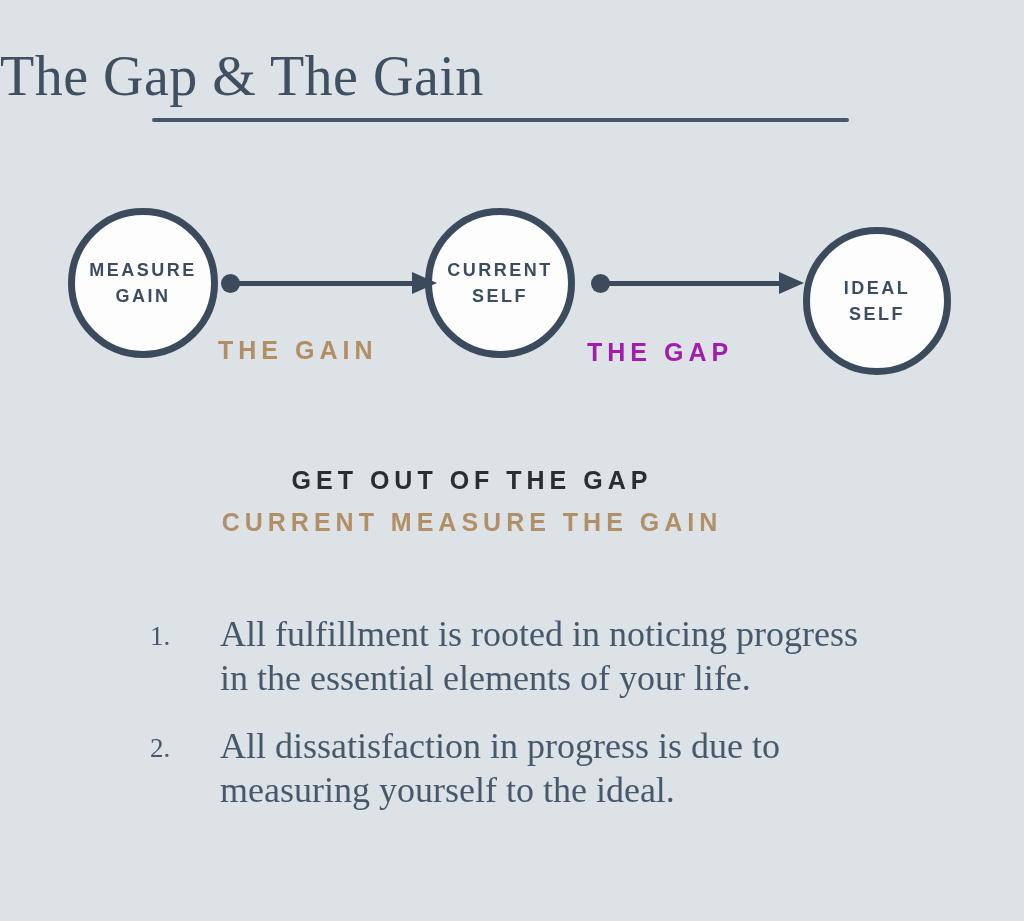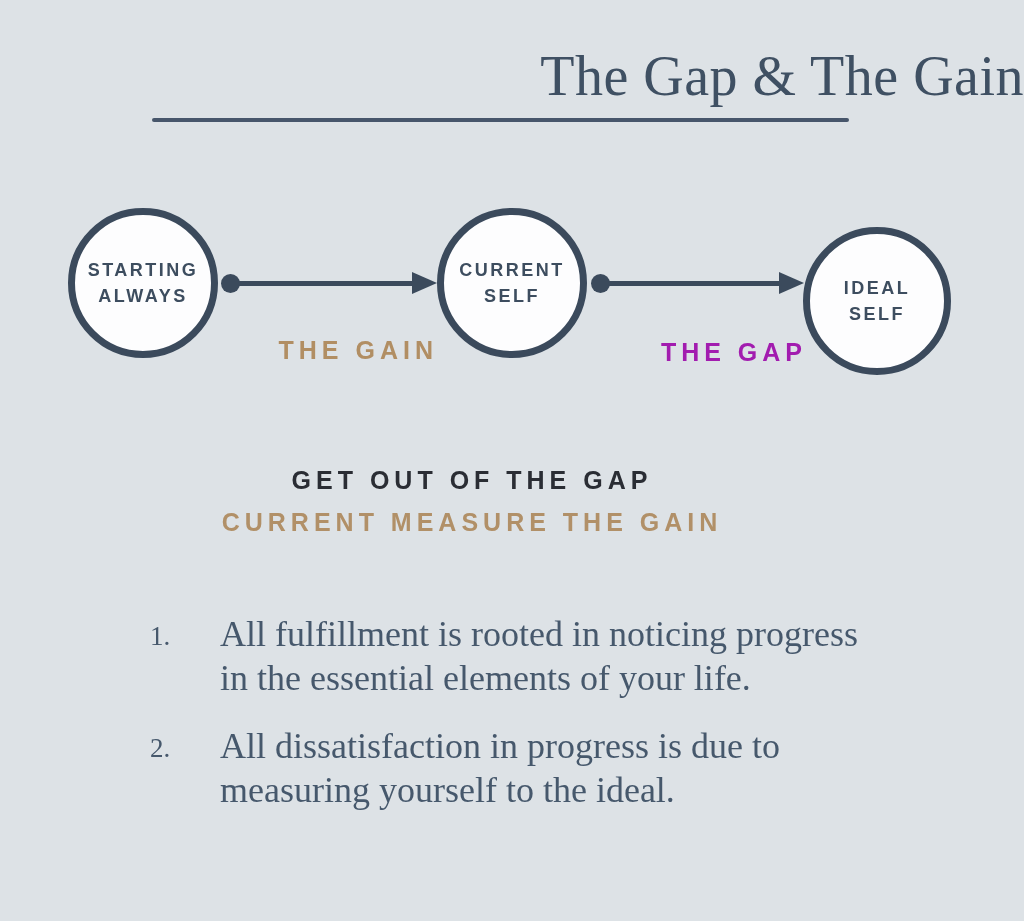--- a/index.html
+++ b/index.html
@@ -14,21 +14,21 @@
     position: absolute;
     inset: 0;
     background: #dde2e6;
   }
   
   .title {
     position: absolute;
     top: 44px;
     left: 0;
     width: 1024px;
-    text-align: right;
+    text-align: left;
     font-family: "Liberation Serif", "DejaVu Serif", serif;
     font-size: 56px;
     font-weight: 500;
     color: #3f5063;
     letter-spacing: 0.5px;
   }
   .title-rule {
     position: absolute;
     top: 118px;
     left: 152px;
@@ -51,21 +51,21 @@
     align-items: center;
     justify-content: center;
     text-align: center;
     color: #3d4d5f;
     font-weight: bold;
     font-size: 18px;
     letter-spacing: 2.5px;
     line-height: 26px;
   }
   .node-1 { left: 68px; }
-  .node-2 { left: 437px; }
+  .node-2 { left: 425px; }
   .node-3 { left: 803px; width: 148px; height: 148px; top: 227px; }
   
   .arrow-dot {
     position: absolute;
     width: 19px;
     height: 19px;
     border-radius: 50%;
     background: #3b4a5c;
     top: 274px;
   }
@@ -88,21 +88,21 @@
   .line-1 { left: 229px; width: 188px; }
   .head-1 { left: 412px; }
   .dot-2 { left: 591px; }
   .line-2 { left: 599px; width: 184px; }
   .head-2 { left: 779px; }
   
   .connector-label {
     position: absolute;
     top: 336px;
     width: 220px;
-    text-align: right;
+    text-align: left;
     font-weight: bold;
     font-size: 25px;
     letter-spacing: 5px;
   }
   .label-gain { left: 218px; color: #b18e63; }
   .label-gap  { left: 587px; color: #a21caf; top: 338px; }
   
   .slogan-line {
     position: absolute;
     left: 0;
@@ -143,22 +143,22 @@
 </style>
 </head>
 <body>
 
 <div class="canvas">
 
   <div class="title">The Gap &amp; The Gain</div>
   <div class="title-rule"></div>
 
   <div class="node node-1">
-    <span>STARTING</span>
-    <span>ALWAYS</span>
+    <span>MEASURE</span>
+    <span>GAIN</span>
   </div>
   <div class="node node-2">
     <span>CURRENT</span>
     <span>SELF</span>
   </div>
   <div class="node node-3">
     <span>IDEAL</span>
     <span>SELF</span>
   </div>
 

